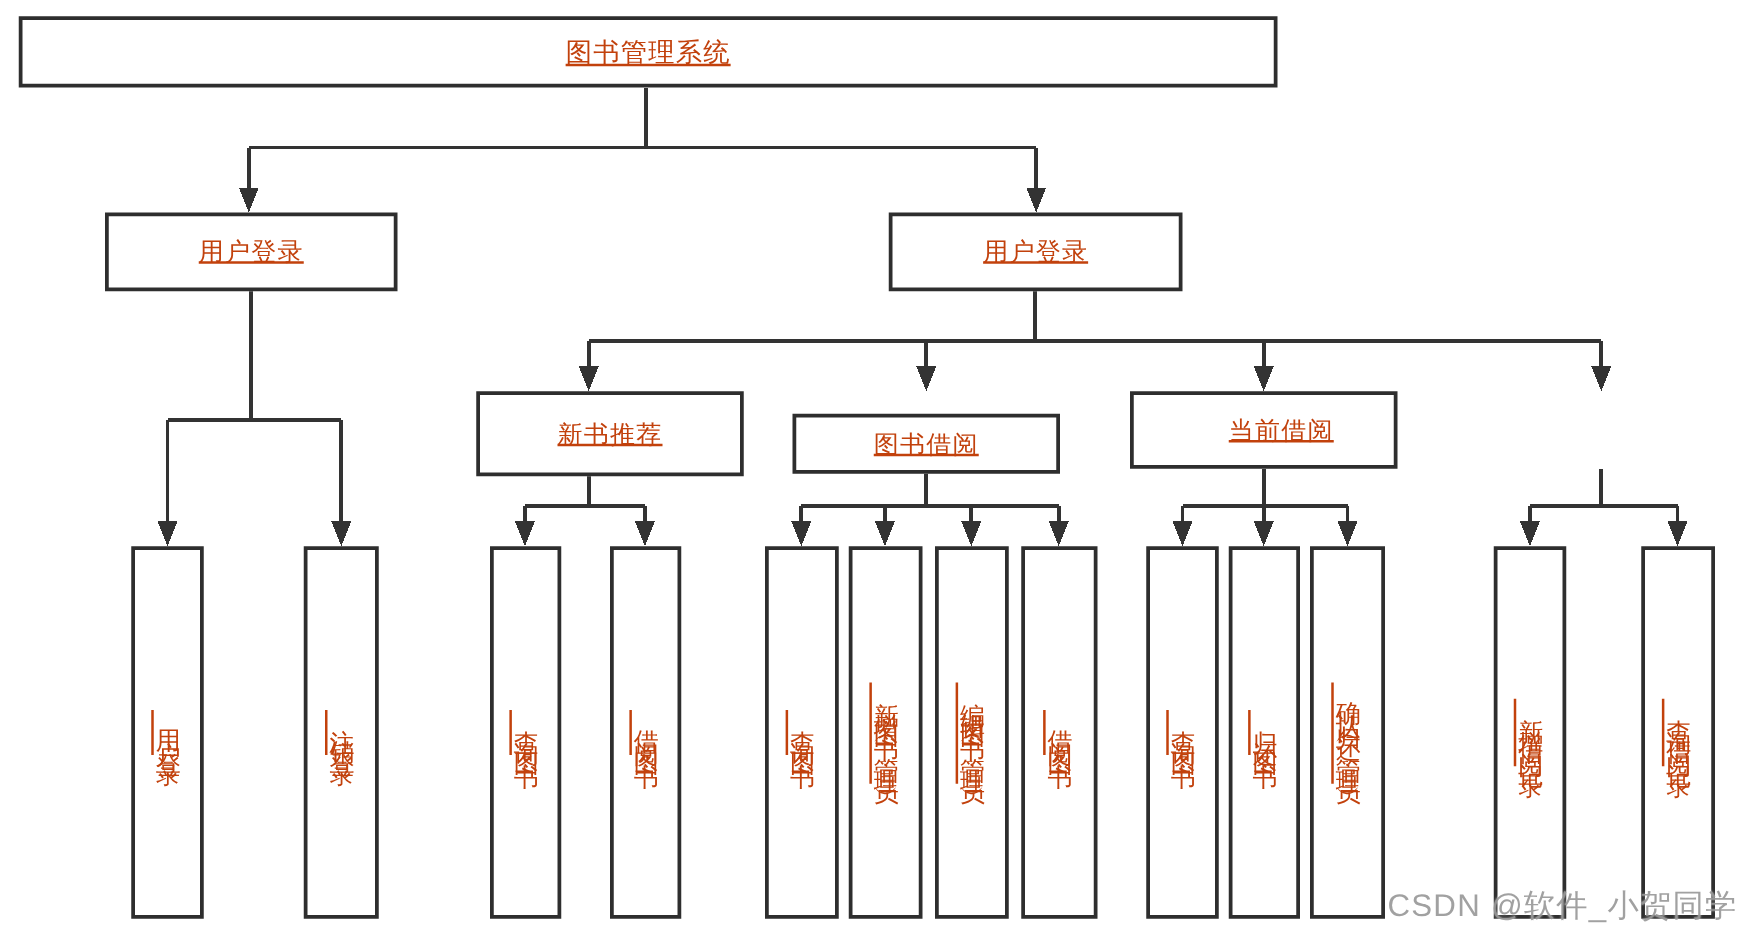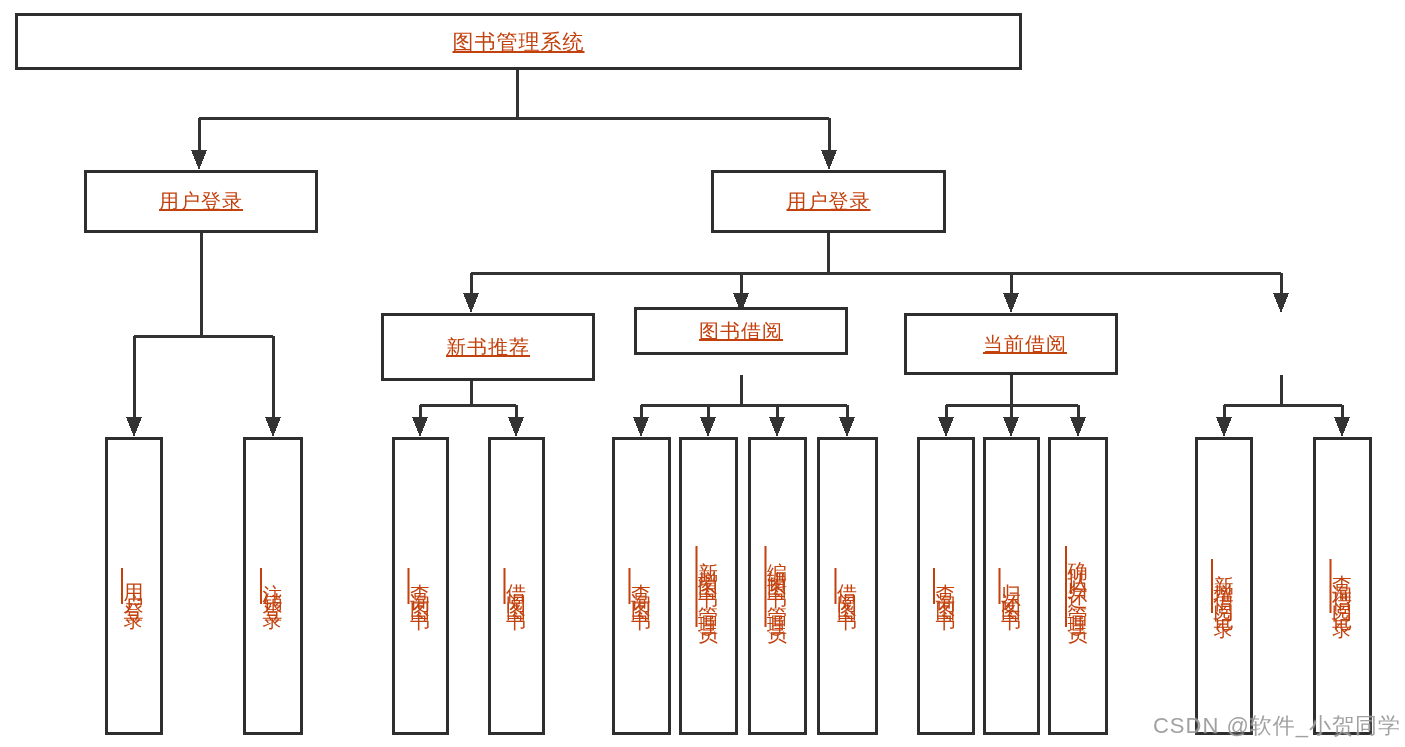--- a/index.html
+++ b/index.html
@@ -37,24 +37,24 @@
   .vnode {
     writing-mode: vertical-rl;
     text-orientation: mixed;
     letter-spacing: 9px;
     font-size: 20px;
     line-height: 1;
     text-align: center;
   }
   #watermark {
     position: absolute;
-    right: 4px;
+    right: 15px;
     bottom: 6px;
     z-index: 5;
-    font-size: 22px;
+    font-size: 25px;
     color: rgba(148,148,148,0.88);
     letter-spacing: 1px;
     text-shadow: 0 0 2px rgba(255,255,255,0.75);
     pointer-events: none;
   }
 </style>
 </head>
 <body>
 
 <div id="canvas">
@@ -101,21 +101,21 @@
       <polygon points="1334,417 1350,417 1342,437"></polygon>
     </g>
   </svg>
 
   <div class="node root" style="left:15px; top:13px; width:1007px; height:57px;">图书管理系统</div>
 
   <div class="node" style="left:84px; top:170px; width:234px; height:63px;">用户登录</div>
   <div class="node" style="left:711px; top:170px; width:235px; height:63px;">用户登录</div>
 
   <div class="node" style="left:364px; top:313px; width:214px; height:68px;margin-left:17px;">新书推荐</div>
-  <div class="node" style="left:634px; top:307px; width:214px; height:48px;">图书借阅</div>
+  <div class="node" style="left:634px; top:331px; width:214px; height:48px;">图书借阅</div>
   <div class="node" style="left:904px; top:313px; width:214px; height:62px;padding-left:28px;">当前借阅</div>
 
   <div class="node vnode" style="left:105px; top:437px; width:58px; height:298px;">用户登录</div>
   <div class="node vnode" style="left:243px; top:437px; width:60px; height:298px;">注销登录</div>
 
   <div class="node vnode" style="left:392px; top:437px; width:57px; height:298px;">查询图书</div>
   <div class="node vnode" style="left:488px; top:437px; width:57px; height:298px;">借阅图书</div>
 
   <div class="node vnode" style="left:612px; top:437px; width:59px; height:298px;">查询图书</div>
   <div class="node vnode" style="left:679px; top:437px; width:59px; height:298px;">新增图书（管理员）</div>

